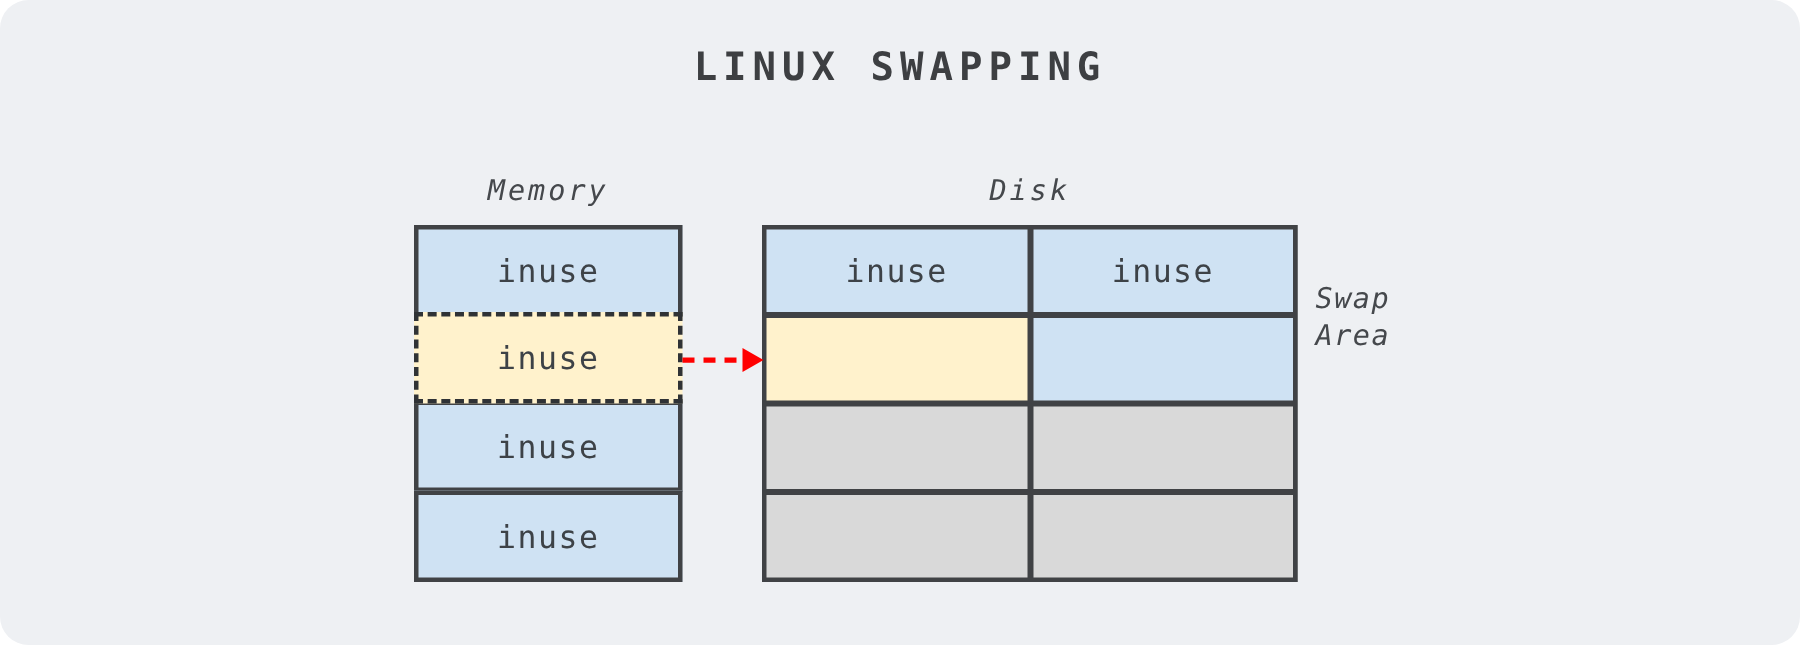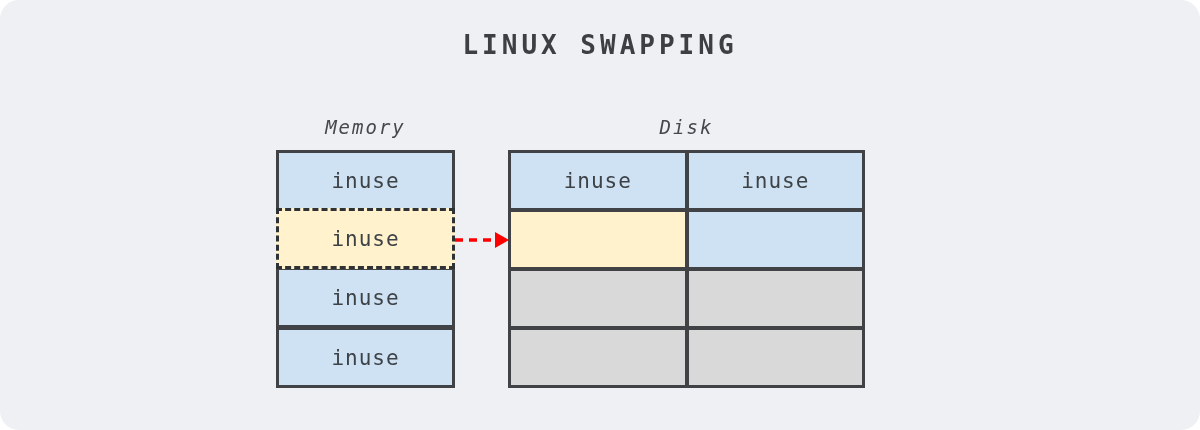--- a/index.html
+++ b/index.html
@@ -155,14 +155,15 @@
       <span></span>
     </div>
     <div class="disk-cell fill-gray">
       <span></span>
     </div>
     <div class="disk-cell fill-gray">
       <span></span>
     </div>
   </div>
 
+  <div class="swap-area-label">Swap Area</div>
 
 </div>
 
 </body></html>

